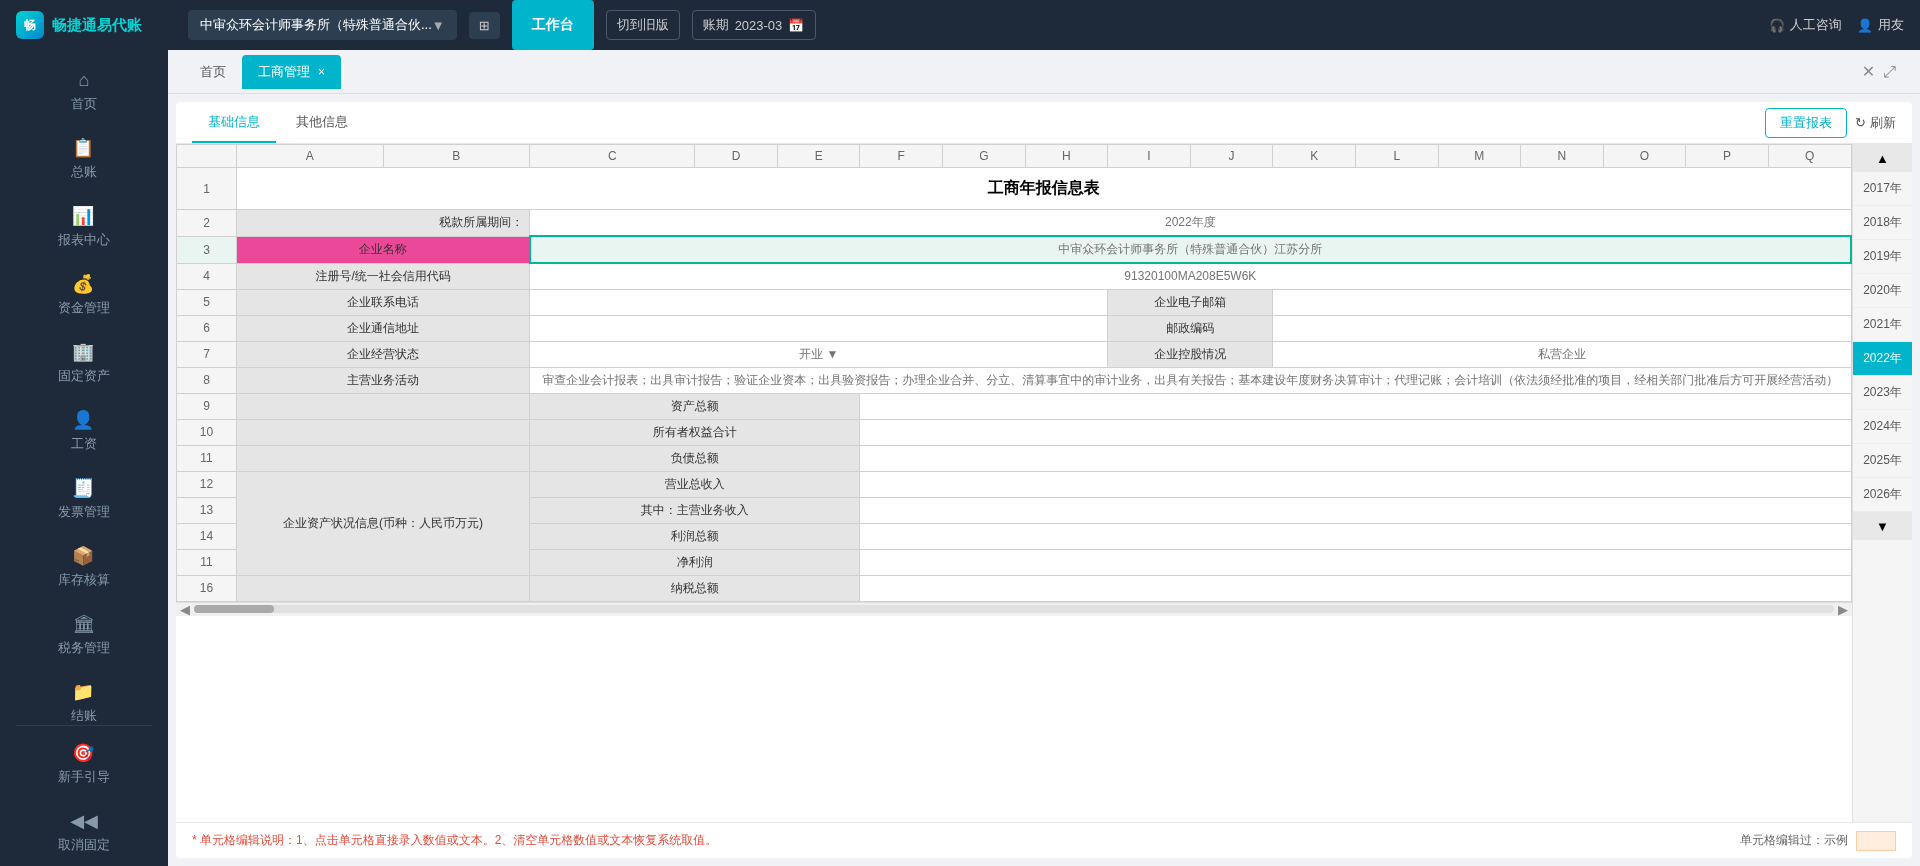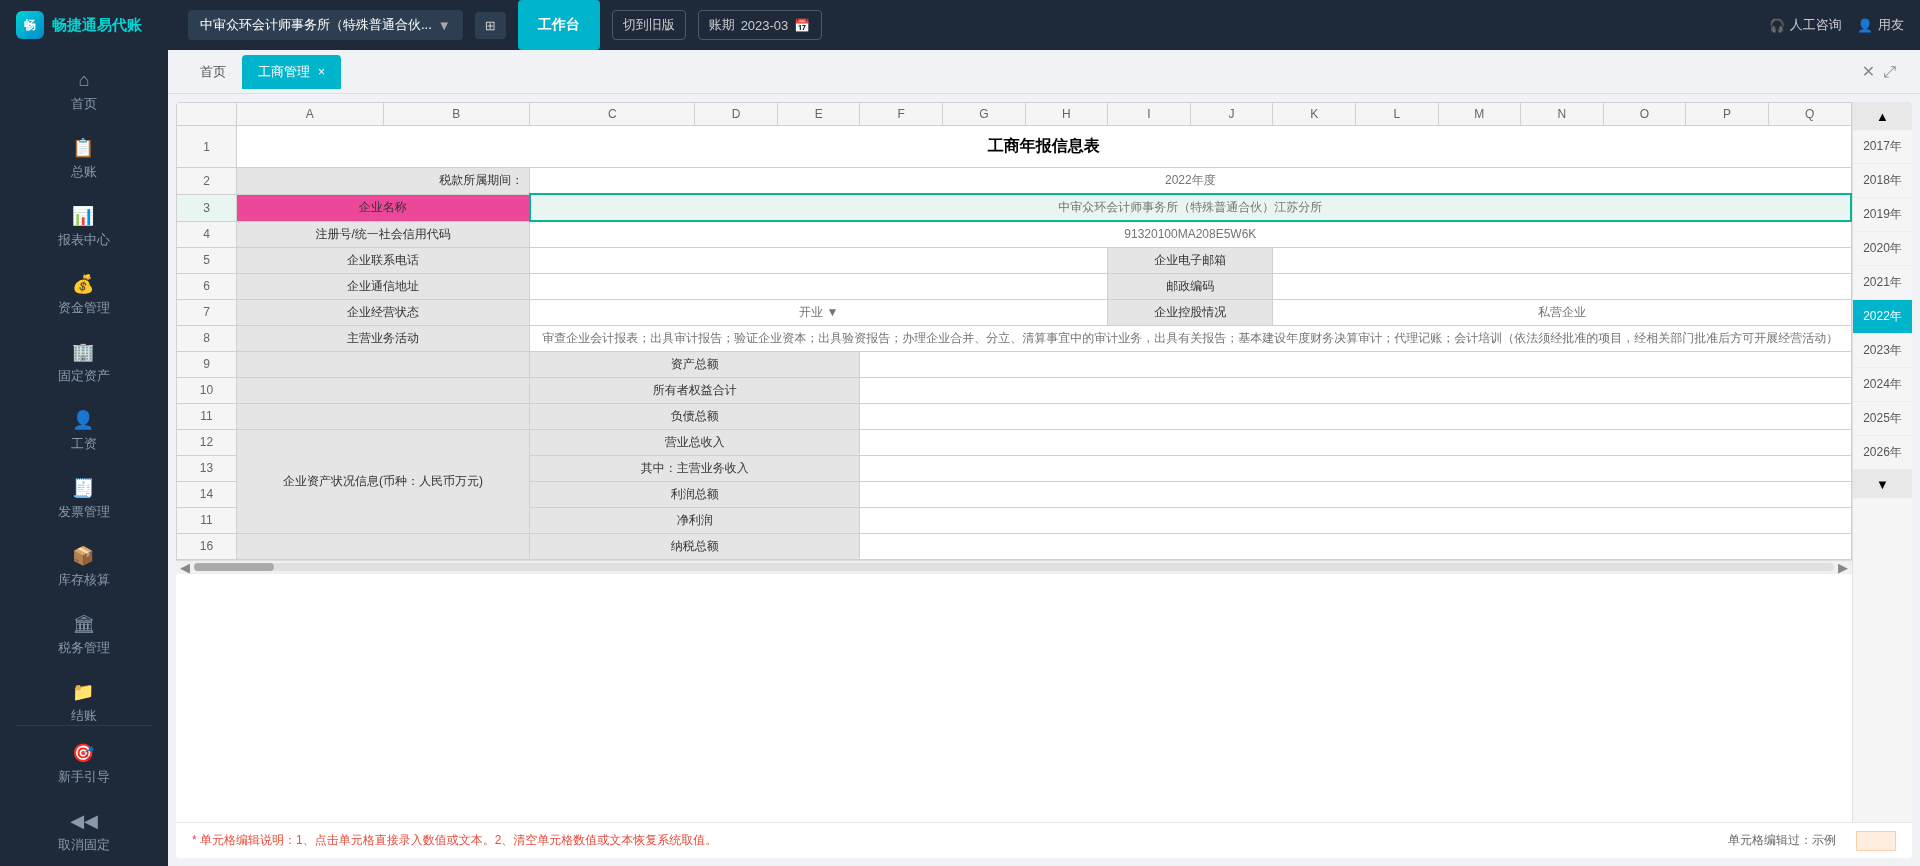--- a/index.html
+++ b/index.html
@@ -2,21 +2,21 @@
 <html><head>
   <meta charset="utf-8">
   <style>
     * { box-sizing: border-box; margin: 0; padding: 0; }
     body { font-family: 'Microsoft YaHei', Arial, sans-serif; font-size: 13px; background: #f0f2f5; overflow: hidden; width: 1920px; height: 866px; }
 
     
     .header { display: flex; align-items: center; background: #1e2a3a; height: 50px; padding: 0 16px; gap: 12px; }
     .logo { display: flex; align-items: center; gap: 8px; color: #00d4d4; font-size: 15px; font-weight: bold; min-width: 160px; }
     .logo-icon { width: 28px; height: 28px; background: linear-gradient(135deg, #00d4d4, #0088cc); border-radius: 6px; display: flex; align-items: center; justify-content: center; color: white; font-size: 12px; }
-    .company-selector { display: flex; align-items: center; background: #2d3e50; border-radius: 4px; padding: 6px 12px; color: white; font-size: 13px; cursor: pointer; gap: 6px; }
+    .company-selector { display: flex; align-items: center; background: #2d3e50; border-radius: 4px; padding: 6px 12px; color: white; font-size: 13px; cursor: pointer; }
     .company-selector .arrow { color: #aaa; }
     .header-btn { background: #2d3e50; border: none; border-radius: 4px; padding: 6px 10px; color: #ccc; cursor: pointer; font-size: 13px; }
     .workbench-btn { background: #00b4cc; border: none; border-radius: 4px; padding: 16px 20px; color: white; cursor: pointer; font-size: 14px; font-weight: bold; }
     .period-btn { display: flex; align-items: center; gap: 6px; background: transparent; border: 1px solid #4a5a6a; border-radius: 4px; padding: 5px 10px; color: #ccc; cursor: pointer; font-size: 13px; }
     .header-right { margin-left: auto; display: flex; align-items: center; gap: 16px; color: #ccc; }
     .header-right .user-service { display: flex; align-items: center; gap: 4px; cursor: pointer; color: #ccc; }
     .header-right .user { display: flex; align-items: center; gap: 4px; cursor: pointer; color: #ccc; }
 
     
     .layout { display: flex; height: 816px; }
@@ -64,21 +64,21 @@
 
     
     .year-sidebar { width: 60px; background: #f5f5f5; border-left: 1px solid #e0e0e0; display: flex; flex-direction: column; align-items: center; overflow: hidden; }
     .year-sidebar .year-item { width: 100%; text-align: center; padding: 8px 4px; cursor: pointer; font-size: 12px; color: #555; border-bottom: 1px solid #eee; }
     .year-sidebar .year-item.active { background: #00b4cc; color: white; }
     .year-nav { width: 100%; height: 28px; display: flex; align-items: center; justify-content: center; cursor: pointer; background: #e8e8e8; }
     .win-btn { background: none; border: none; cursor: pointer; font-size: 16px; color: #888; }
 
     
     .bottom-bar { height: 36px; background: white; border-top: 1px solid #e8e8e8; display: flex; align-items: center; padding: 0 16px; font-size: 12px; color: #e74c3c; gap: 8px; }
-    .bottom-bar .sample { margin-left: auto; display: flex; align-items: center; gap: 20px; color: #666; }
+    .bottom-bar .sample { margin-left: auto; display: flex; align-items: center; gap: 8px; color: #666; }
     .sample-box { width: 40px; height: 20px; background: #ffeedd; border: 1px solid #ffccaa; }
 
     
     .sidebar-scroll { overflow: hidden; flex: 1; }
   </style>
 </head>
 <body>
 
 <div class="header">
   <div class="logo">
@@ -179,20 +179,35 @@
         <span class="tab-close">×</span>
       </div>
       <div style="margin-left:auto; display:flex; gap:8px; padding-right:8px;">
         <button class="win-btn">✕</button>
         <button class="win-btn">⤢</button>
       </div>
     </div>
 
     <div class="content">
 
+      <div class="sub-tabs">
+        <div class="sub-tab active">
+          <span>基础信息</span>
+        </div>
+        <div class="sub-tab">
+          <span>其他信息</span>
+        </div>
+        <div class="toolbar-right">
+          <button class="reset-btn">重置报表</button>
+          <button class="refresh-btn">
+            <span>↻</span>
+            <span>刷新</span>
+          </button>
+        </div>
+      </div>
 
       <div class="spreadsheet-container">
 
         <div class="spreadsheet">
           <table class="sheet">
             <thead>
               <tr>
                 <th class="row-header col-header"></th>
                 <th class="col-header">A</th>
                 <th class="col-header">B</th>

